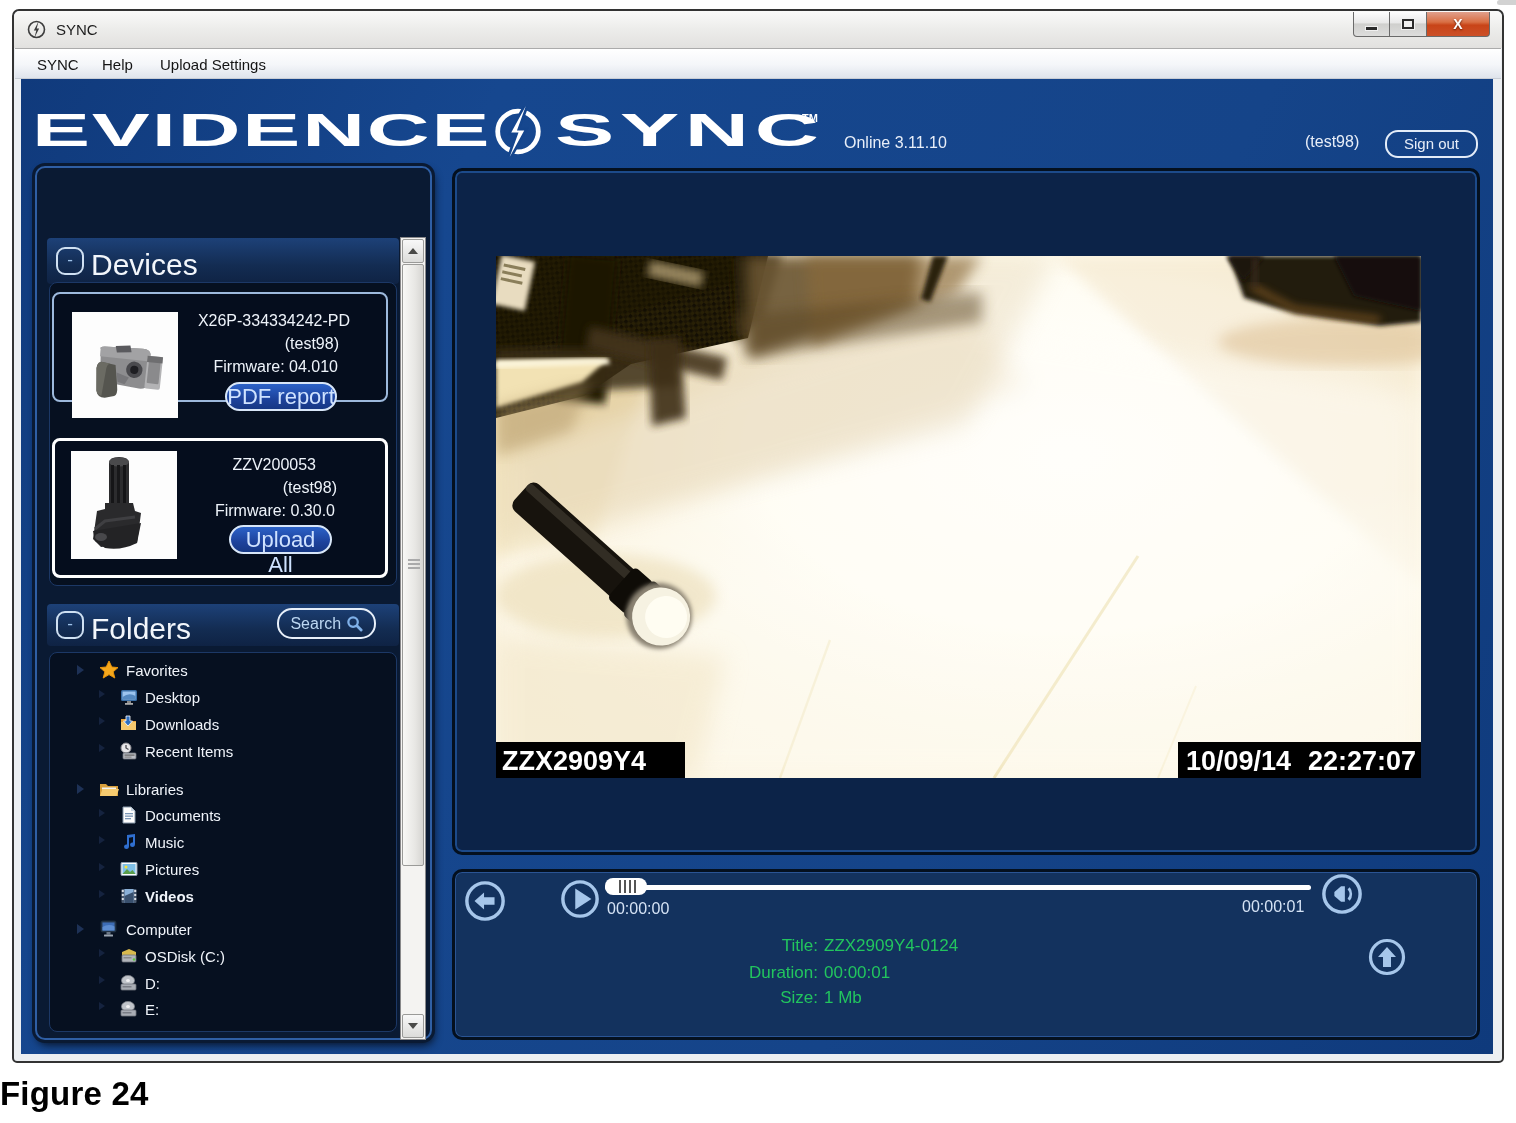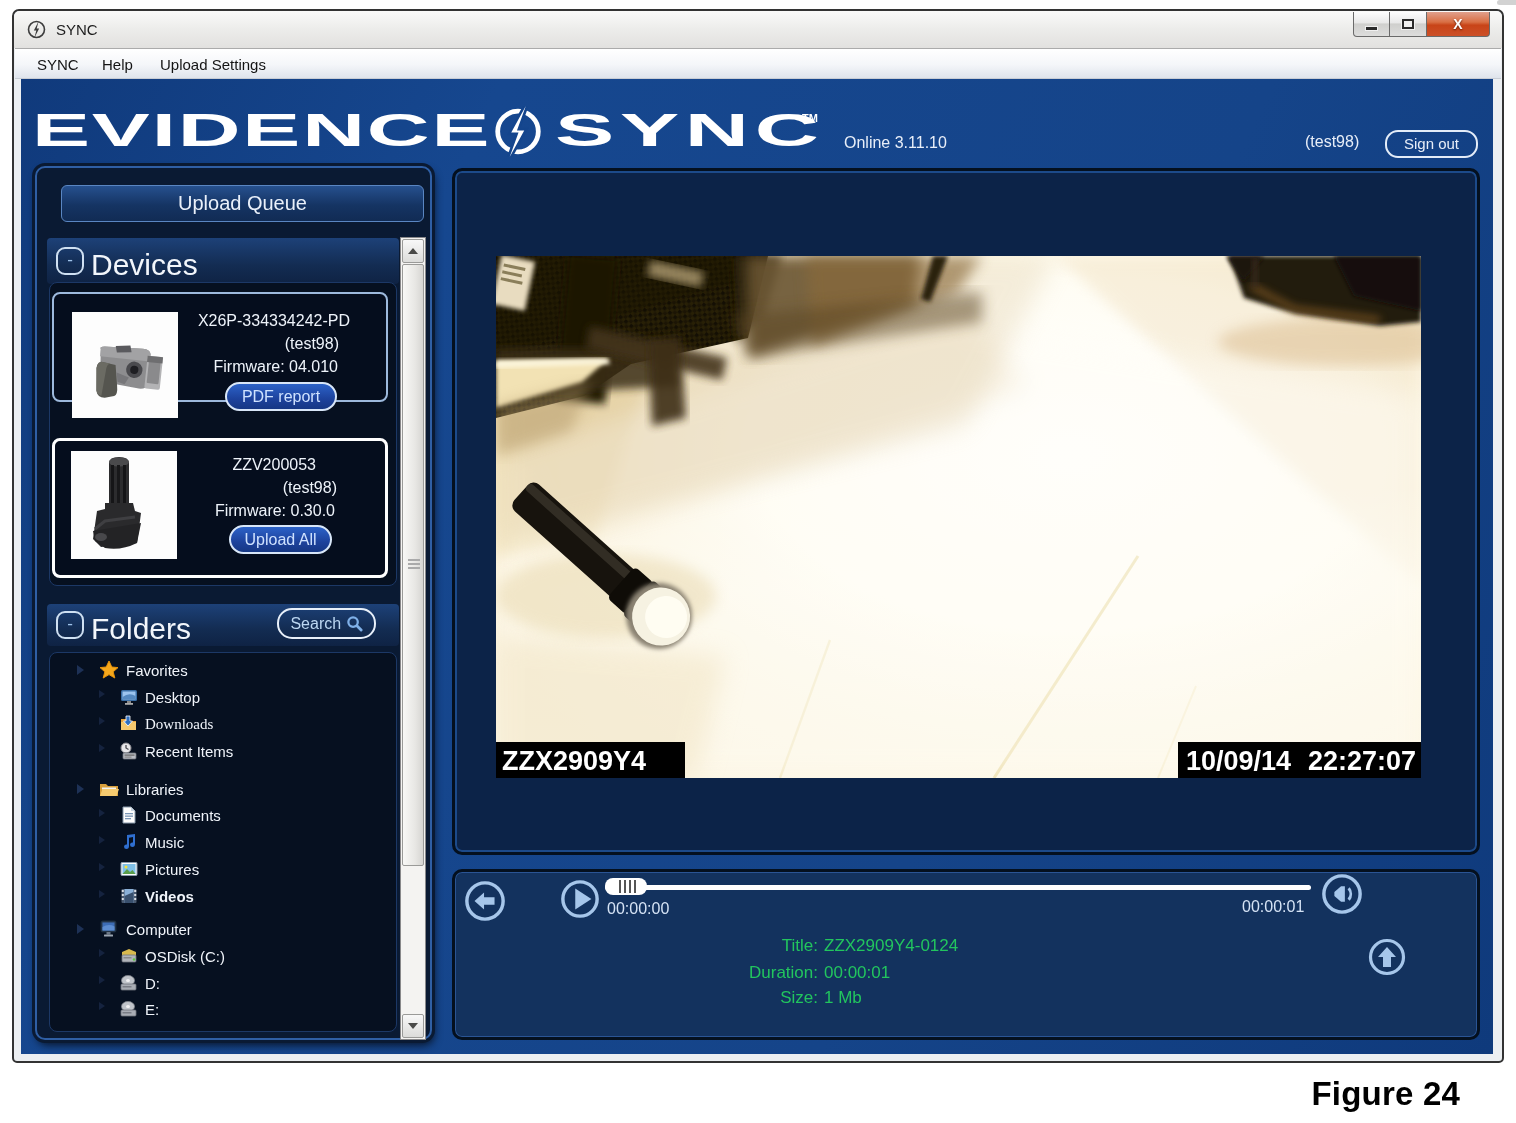--- a/index.html
+++ b/index.html
@@ -72,30 +72,30 @@
   color:#9fc3ea; font-size:17px; text-align:center; line-height:22px; flex-shrink:0;}
 .sectitle { color:#f2f6fb; font-size:30px; margin-left:7px;margin-top:7px; }
 
 .grpbox { left:12px; width:348px; border:1px solid #1c3866; border-radius:8px; background:#061020; }
 
 
 .dcard { left:15px; width:336px; background:#050d1d; border:2px solid #9db9dc; border-radius:8px; }
 .dcard .photo { position:absolute; left:18px; top:18px; width:106px; height:106px; background:#fdfdfd; }
 .dtxt { position:absolute; text-align:right; color:#eef3fa; font-size:16px; }
 .pillbtn { position:absolute; border:2px solid #d8e6f8; border-radius:15px;
-  background:linear-gradient(#2c62c8,#1d429c 60%,#163784); color:#cfe2ff; font-size:16px;
+  background:linear-gradient(#2c62c8,#1d429c 60%,#163784); color:#cfe2ff; font-size:22px;
   text-align:center; }
 
 
 .titem { position:absolute; display:flex; align-items:center; color:#f0f4fa; font-size:15px; height:20px;}
 .titem svg { margin-right:7px; flex-shrink:0;}
 .rtri { position:absolute; width:0; height:0; border-top:5px solid transparent; border-bottom:5px solid transparent; border-left:7px solid #1d3156; }
 .ctri { position:absolute; width:0; height:0; border-top:4px solid transparent; border-bottom:4px solid transparent; border-left:6px solid #15233f; }
 
-#figcap { left:0; top:1075px; width:1460px; text-align:right; font-size:33px; font-weight:bold; color:#000; letter-spacing:0.2px;}
+#figcap { left:0; top:1075px; width:1460px; text-align:left; font-size:33px; font-weight:bold; color:#000; letter-spacing:0.2px;}
 #pdfartifact { left:1497px; top:0px; width:19px; height:5px; background:#d2d2d2; border-radius:8px 0 0 8px; }
 
 
 #vpanel { left:431px; top:89px; width:1028px; height:687px;
   background:#0c2348; border:3px solid #04101f; border-radius:10px;
   box-shadow:0 0 0 2px #1c4a8a inset; }
 #video { left:41px; top:85px; width:925px; height:522px; overflow:hidden; background:#f7ecd2;}
 #cpanel { left:431px; top:790px; width:1028px; height:171px;
   background:#13325e; border:3px solid #04101f; border-radius:10px;
   box-shadow:0 0 0 1px #2a5494 inset; }
@@ -138,21 +138,20 @@
         <polygon points="32,0 18,25.5 25,25.5 16.5,49 30.5,23.5 23.5,23.5" fill="#14458d" stroke="#14458d" stroke-width="5"></polygon>
         <polygon points="32,0 18,25.5 25,25.5 16.5,49 30.5,23.5 23.5,23.5" fill="#ffffff"></polygon>
       </svg>
       <span id="logoS" class="abs">SYNC</span>
       <span id="logoTM" class="abs">TM</span>
       <div id="online" class="abs">Online 3.11.10</div>
       <div id="test98" class="abs">(test98)</div>
       <div id="signout" class="abs">Sign out</div>
 
       <div id="lpanel" class="abs">
-        <div id="uqbar" class="abs">Upload Queue</div>
         <div class="sechdr abs" style="top:70px;">
           <div class="minusbtn">-</div>
             <div class="sectitle">Devices</div>
         </div>
         <div class="grpbox abs" style="top:114px; height:304px;"></div>
         <div class="dcard abs" style="top:124px; height:110px;">
           <div class="photo"><svg width="106" height="106" viewBox="0 0 106 106">
             <g transform="translate(5,7) scale(0.91) rotate(6 55 55)">
               <path d="M24 36 Q22 34 28 33 L70 31 Q78 31 79 36 L79 70 Q78 75 70 75 L46 73 Q30 70 26 60 Z" fill="#8d8d8f"></path>
               <path d="M24 36 Q22 34 28 33 L70 31 Q78 31 79 36 L79 44 L24 44 Z" fill="#a2a2a4"></path>
@@ -218,21 +217,21 @@
           Favorites</div>
         <div class="titem" style="left:83px; top:519px;">
           <svg width="18" height="18" viewBox="0 0 18 18">
               <rect x="1" y="2" width="16" height="11" rx="1.5" fill="#3a6ea5"></rect>
               <rect x="2.5" y="3.5" width="13" height="8" fill="#9cc4ee"></rect>
               <path d="M2.5 9 Q 9 4 15.5 8 L15.5 11.5 L2.5 11.5 Z" fill="#5589c0"></path>
               <rect x="7" y="13" width="4" height="2" fill="#888"></rect>
               <rect x="5" y="15" width="8" height="1.8" fill="#aaa"></rect>
             </svg>
           Desktop</div>
-        <div class="titem" style="left:83px; top:546px;font-family:Liberation Serif, serif;">
+        <div class="titem" style="left:83px; top:546px;">
           <svg width="18" height="18" viewBox="0 0 18 18">
               <path d="M1 4 L6 4 L8 6 L16 6 L16 15 L1 15 Z" fill="#e8a33d"></path>
               <path d="M1 7 L16 7 L16 15 L1 15 Z" fill="#f6c96d"></path>
               <path d="M6 1 L10 1 L10 6 L12.5 6 L8 11 L3.5 6 L6 6 Z" fill="#2f6fc0" stroke="#fff" stroke-width="0.8"></path>
             </svg>
           Downloads</div>
         <div class="titem" style="left:83px; top:573px;">
           <svg width="18" height="18" viewBox="0 0 18 18">
               <circle cx="6" cy="6" r="5" fill="#e8e8ea" stroke="#8a8a90" stroke-width="1"></circle>
               <path d="M6 3 L6 6 L8.5 7.5" stroke="#4a4a50" stroke-width="1.3" fill="none"></path>

